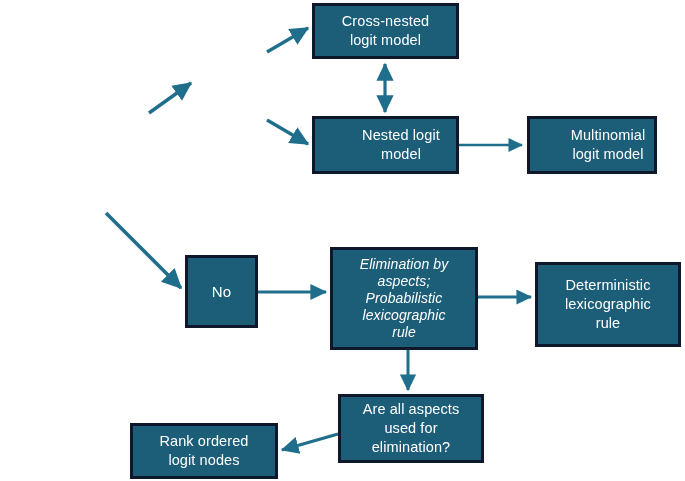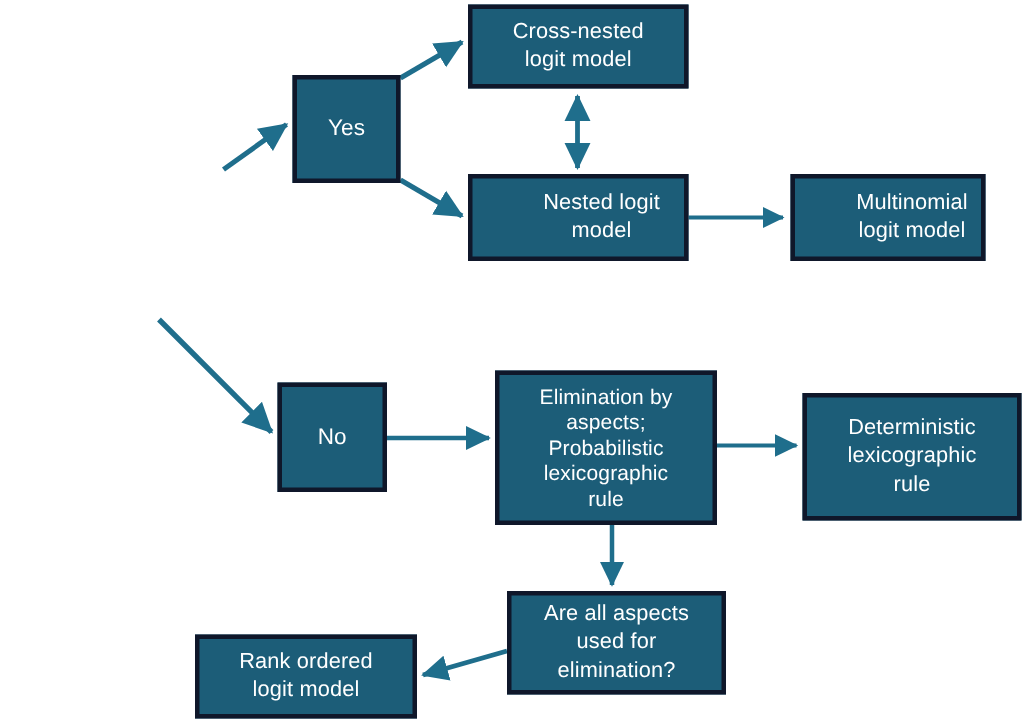--- a/index.html
+++ b/index.html
@@ -79,43 +79,42 @@
     <line x1="258" y1="292" x2="326" y2="292" stroke="#1F6E8C" stroke-width="3.0" marker-end="url(#ah)"></line>
 
     <line x1="478" y1="297" x2="531" y2="297" stroke="#1F6E8C" stroke-width="2.8" marker-end="url(#ah)"></line>
 
     <line x1="408" y1="350" x2="408" y2="390" stroke="#1F6E8C" stroke-width="3.0" marker-end="url(#ah)"></line>
 
     <line x1="338" y1="434" x2="282" y2="450" stroke="#1F6E8C" stroke-width="3.2" marker-end="url(#ah)"></line>
   </svg>
 
 
-  <div class="node" style="left:195px; top:50px; width:72px; height:72px; font-size:15px;">Yes</div>
 
   <div class="node" style="left:312px; top:3px; width:147px; height:56px; font-size:14.5px;">Cross-nested
 logit model</div>
 
   <div class="node" style="left:312px; top:116px; width:147px; height:58px; font-size:14.5px;padding-left:35px;">Nested logit
 model</div>
 
   <div class="node" style="left:527px; top:116px; width:130px; height:58px; font-size:14.5px;padding-left:36px;">Multinomial
 logit model</div>
 
   <div class="node" style="left:185px; top:255px; width:73px; height:73px; font-size:15px;">No</div>
 
-  <div class="node small-gap" style="left:330px; top:247px; width:148px; height:103px; font-size:14px;">Elimination by
+  <div class="node small-gap" style="left:330px; top:247px; width:148px; height:103px; font-size:14px;font-style:italic;">Elimination by
 aspects;
 Probabilistic
 lexicographic
 rule</div>
 
   <div class="node" style="left:535px; top:262px; width:146px; height:85px; font-size:14.5px;">Deterministic
 lexicographic
 rule</div>
 
   <div class="node" style="left:338px; top:394px; width:146px; height:69px; font-size:14.5px;">Are all aspects
 used for
 elimination?</div>
 
   <div class="node" style="left:130px; top:423px; width:148px; height:56px; font-size:14.5px;">Rank ordered
-logit model</div>
+logit nodes</div>
 
 </div>
 
 </body></html>

